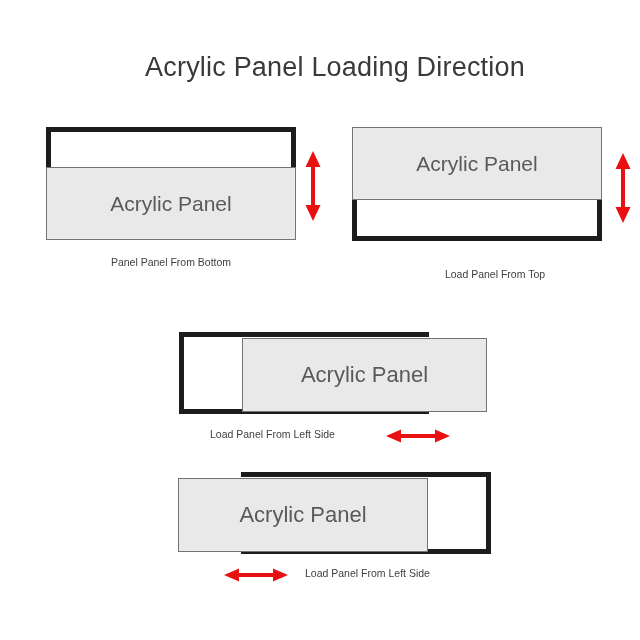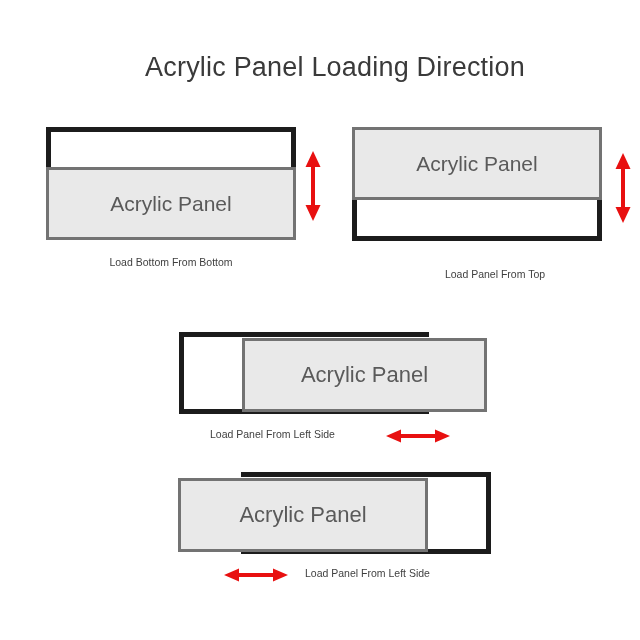--- a/index.html
+++ b/index.html
@@ -70,21 +70,21 @@
     border-bottom: 5px solid #1c1c1c;
     border-right: 5px solid #1c1c1c;
     border-left: none;
   }
 
   
   .panel {
     position: absolute;
     box-sizing: border-box;
     background: #e9e9e9;
-    border: 3px solid #737373;
+    border: 1px solid #737373;
     display: flex;
     align-items: center;
     justify-content: center;
   }
   .panel-label {
     font-size: 21px;
     color: #5a5a5a;
     white-space: nowrap;
   }
   .panel-label.big { font-size: 22px; }
@@ -121,21 +121,21 @@
     <div class="arrow" style="left:285px; top:150px;">
       <svg width="26" height="72" viewBox="0 0 26 72">
         <g fill="#e81010" stroke="none">
           <rect x="11" y="10" width="4" height="52"></rect>
           <polygon points="13,1 5.5,17 20.5,17"></polygon>
           <polygon points="13,71 5.5,55 20.5,55"></polygon>
         </g>
       </svg>
     </div>
 
-    <div class="caption" style="left:32px; top:256px; width:248px;">Load Bottom From Bottom</div>
+    <div class="caption" style="left:32px; top:256px; width:248px;">Panel Panel From Bottom</div>
   </div>
 
   <div class="figure">
 
     <div class="frame frame-open-top" style="left:337px; top:163px; width:250px; height:78px;"></div>
 
     <div class="panel" style="left:337px; top:127px; width:250px; height:73px;">
       <span class="panel-label">Acrylic Panel</span>
     </div>
 

